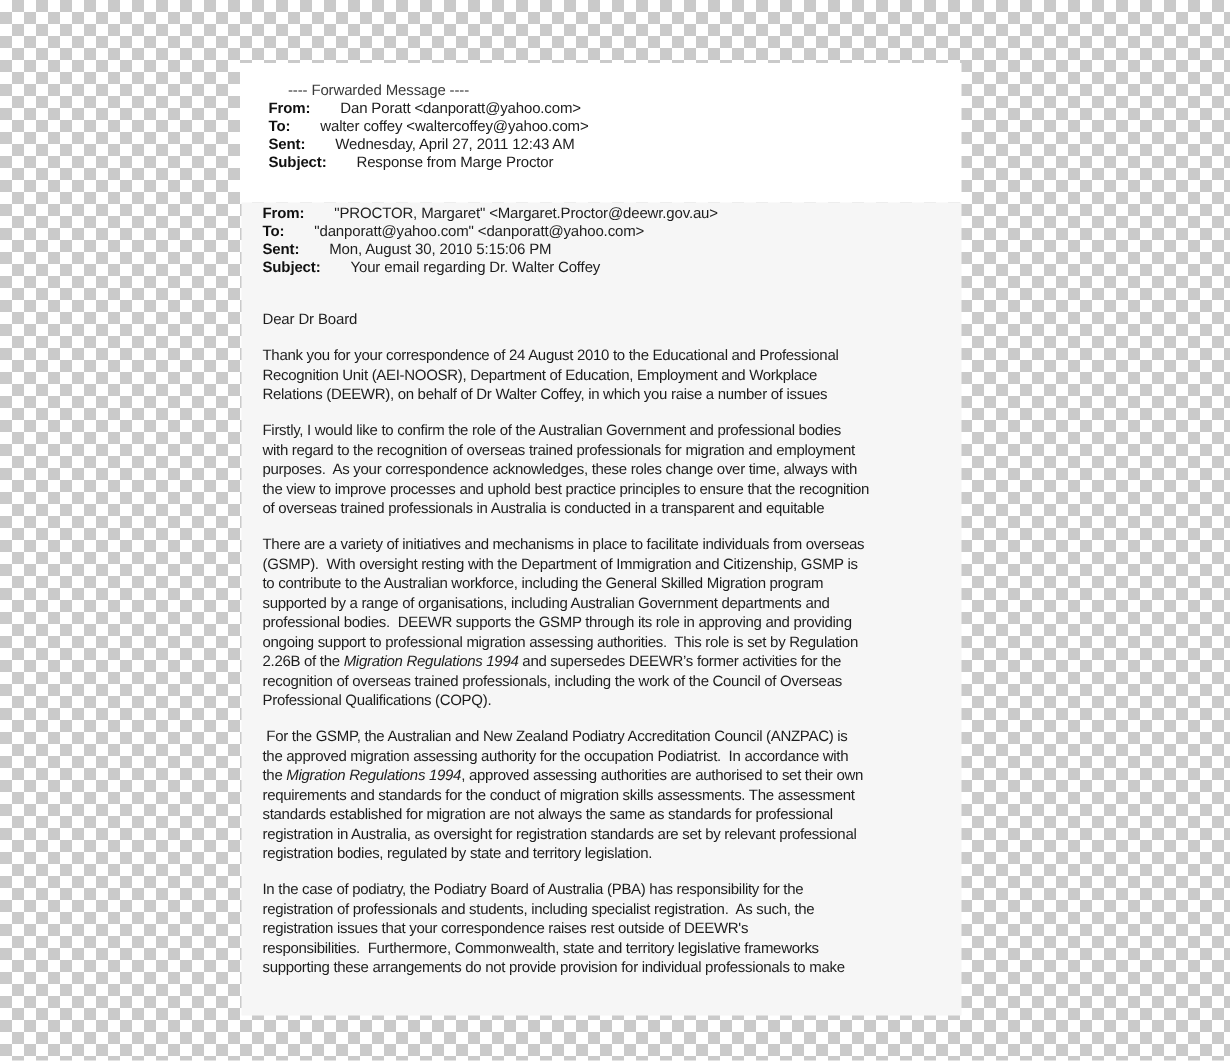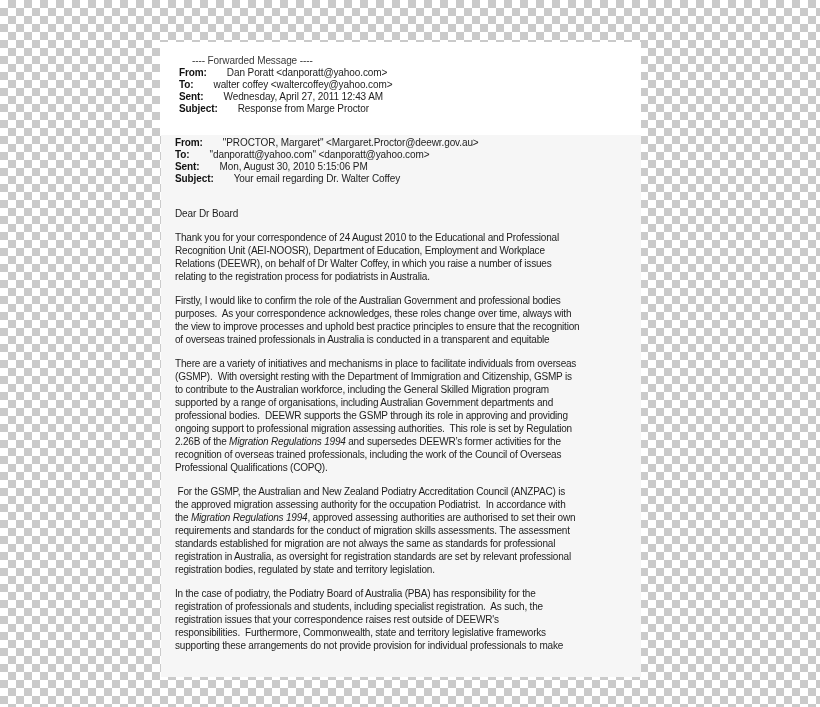--- a/index.html
+++ b/index.html
@@ -60,25 +60,25 @@
       <div class="hline"><span class="lbl">Sent:</span><span>Mon, August 30, 2010 5:15:06 PM</span></div>
       <div class="hline"><span class="lbl">Subject:</span><span>Your email regarding Dr. Walter Coffey</span></div>
     </div>
 
     <div class="sal">Dear Dr Board</div>
 
     <div class="para">
       <div class="bline">Thank you for your correspondence of 24 August 2010 to the Educational and Professional</div>
       <div class="bline">Recognition Unit (AEI-NOOSR), Department of Education, Employment and Workplace</div>
       <div class="bline">Relations (DEEWR), on behalf of Dr Walter Coffey, in which you raise a number of issues</div>
-      <div class="bline">relating to the registration process for podiatrists in Australia.</div>
     </div>
 
     <div class="para">
       <div class="bline">Firstly, I would like to confirm the role of the Australian Government and professional bodies</div>
+      <div class="bline">with regard to the recognition of overseas trained professionals for migration and employment</div>
       <div class="bline">purposes.  As your correspondence acknowledges, these roles change over time, always with</div>
       <div class="bline">the view to improve processes and uphold best practice principles to ensure that the recognition</div>
       <div class="bline">of overseas trained professionals in Australia is conducted in a transparent and equitable</div>
     </div>
 
     <div class="para">
       <div class="bline">There are a variety of initiatives and mechanisms in place to facilitate individuals from overseas</div>
       <div class="bline">(GSMP).  With oversight resting with the Department of Immigration and Citizenship, GSMP is</div>
       <div class="bline">to contribute to the Australian workforce, including the General Skilled Migration program</div>
       <div class="bline">supported by a range of organisations, including Australian Government departments and</div>

